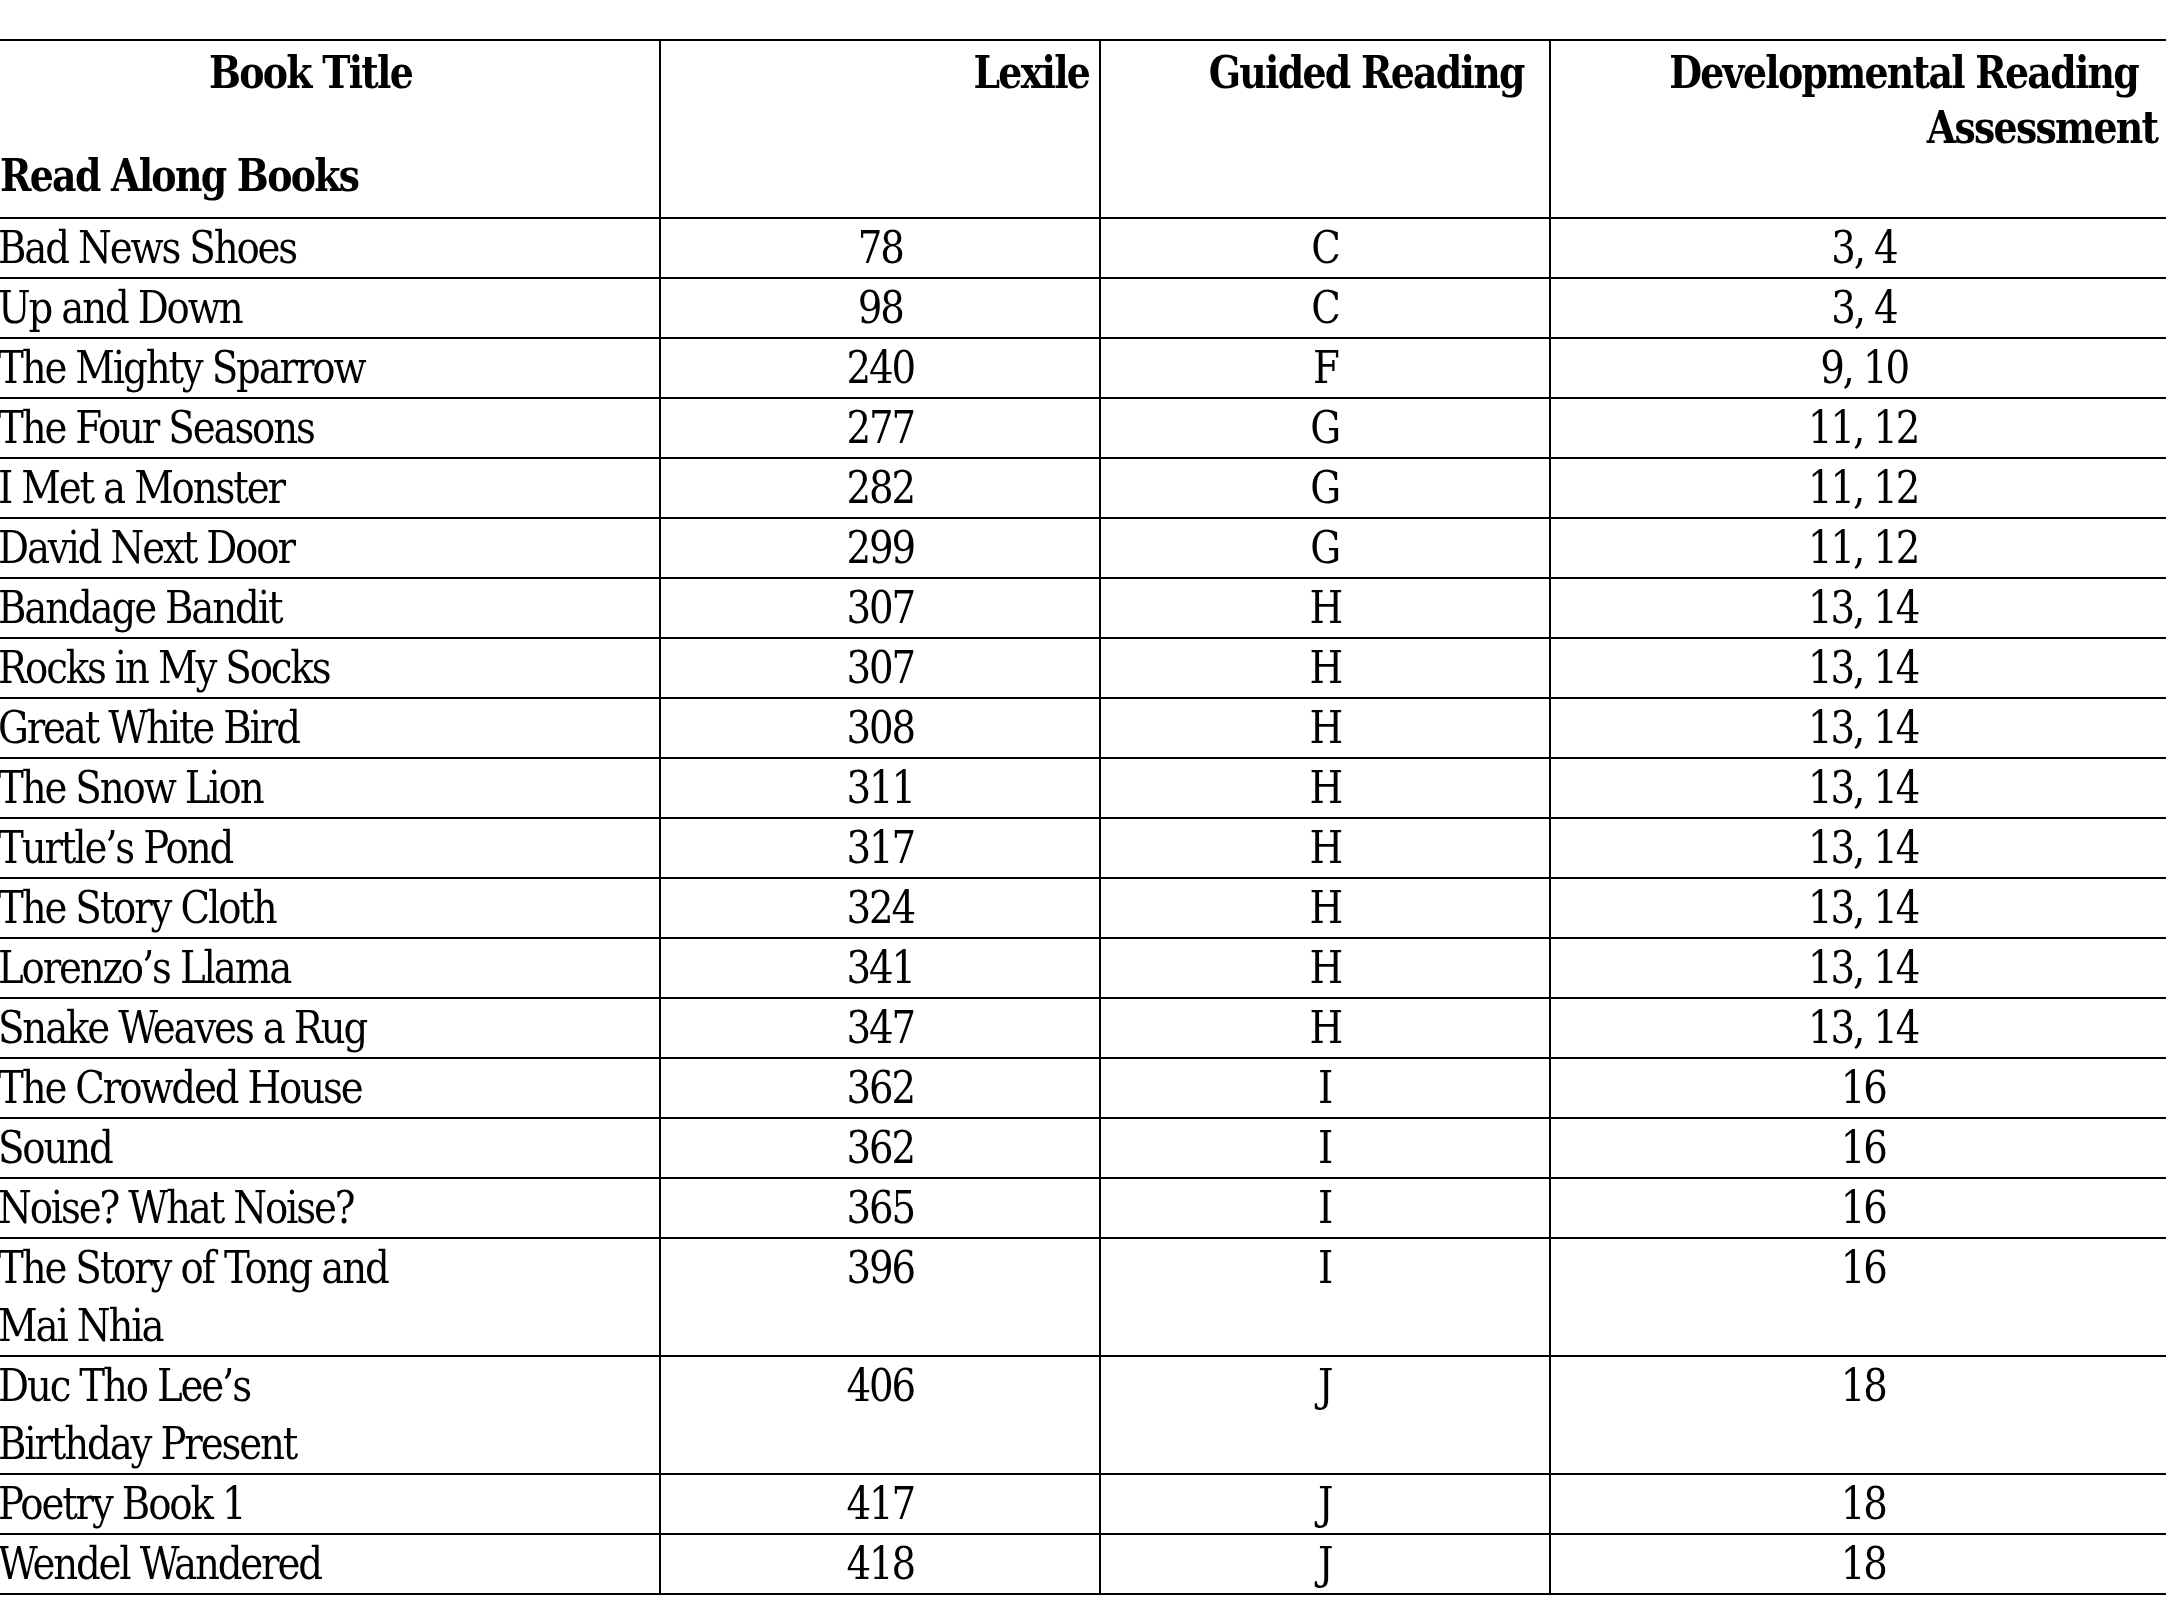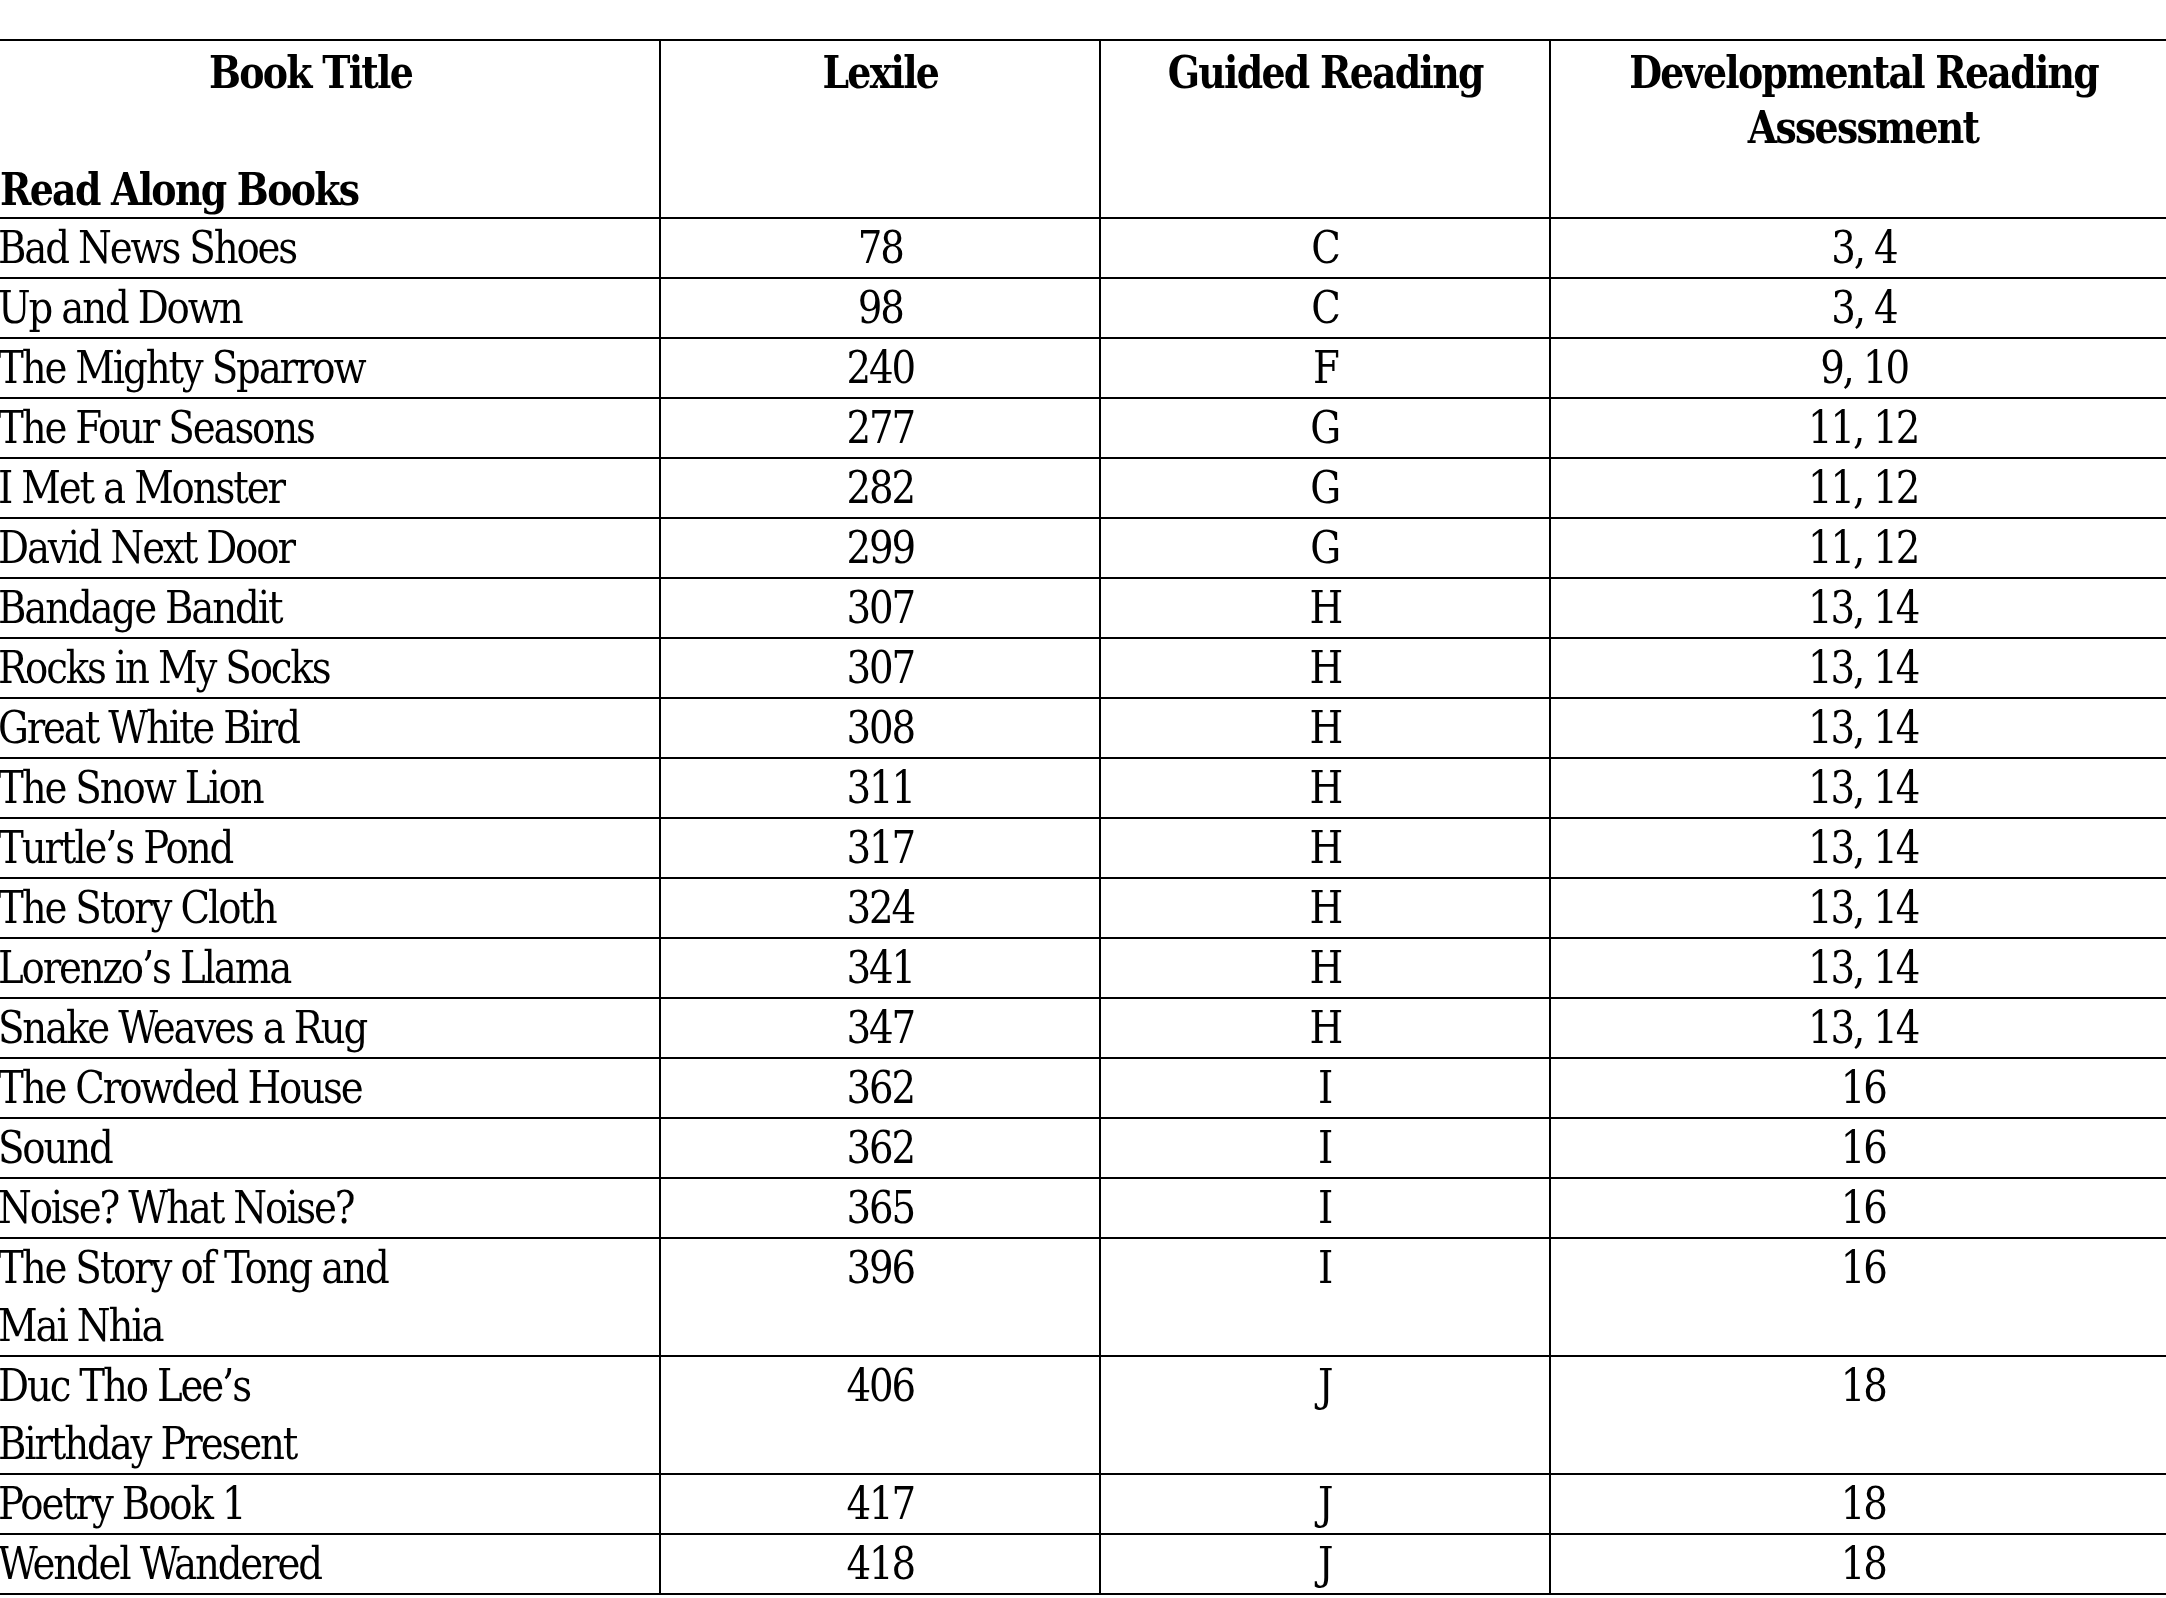--- a/index.html
+++ b/index.html
@@ -3,24 +3,24 @@
 <meta charset="utf-8">
 <style>
   html, body { margin:0; padding:0; background:#ffffff; }
   body { width:2166px; height:1598px; overflow:hidden; position:relative;
          font-family:"DejaVu Serif","Liberation Serif",serif; color:#000; }
   table.doc { position:absolute; left:-4px; top:39px; border-collapse:collapse;
               table-layout:fixed; width:2180px; }
   col.c1 { width:664px; } col.c2 { width:440px; } col.c3 { width:450px; } col.c4 { width:626px; }
   th, td { border:2px solid #000; padding:0; vertical-align:top; }
   th { font-weight:bold; font-size:44px; letter-spacing:-2px; line-height:55px;
-       text-align:center; height:172px; padding-top:4px; }
+       text-align:right; height:172px; padding-top:4px; }
   th.first { text-align:left; position:relative; }
   th.first .hdr-title { display:block; text-align:center; }
-  th.first .hdr-sub { position:absolute; left:4px; bottom:0; }
+  th.first .hdr-sub { position:absolute; left:4px; bottom:14px; }
   td { font-size:45px; letter-spacing:-2.5px; line-height:58px; height:58px; transform-origin:left; }
   td.t { text-align:left; padding-left:2px; }
   td.c { text-align:center; }
   tr.tall td { height:116px; }
   th:first-child, td:first-child { border-left:none; }
   th:last-child, td:last-child { border-right:none; }
   .cond { display:inline-block; transform:scaleX(0.86); transform-origin:left; white-space:nowrap; }
   td.c .cond { transform-origin:center; }
   th .cond { transform-origin:center; }
   th.first .cond { transform-origin:left; }

